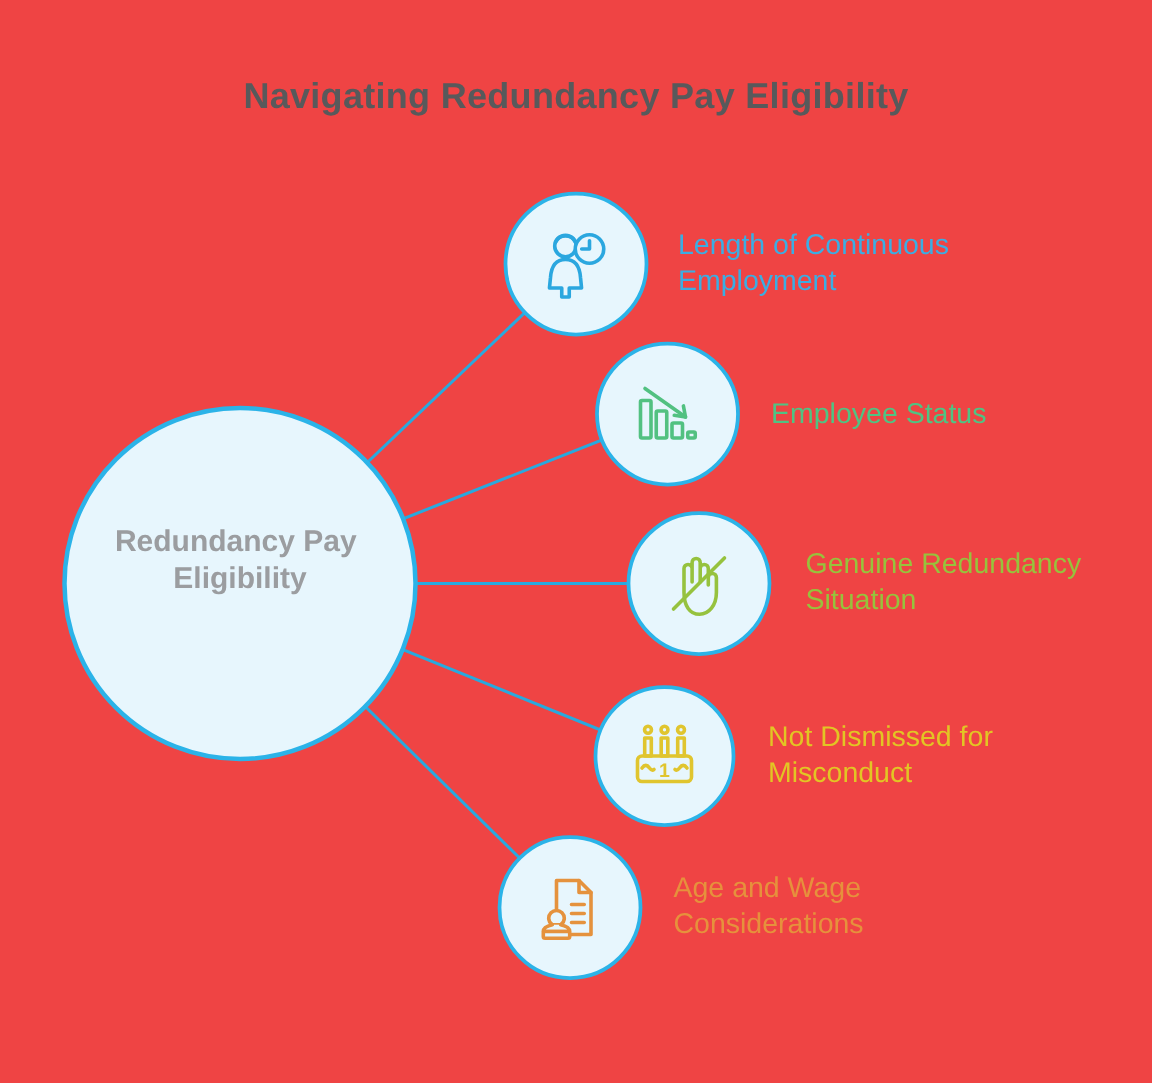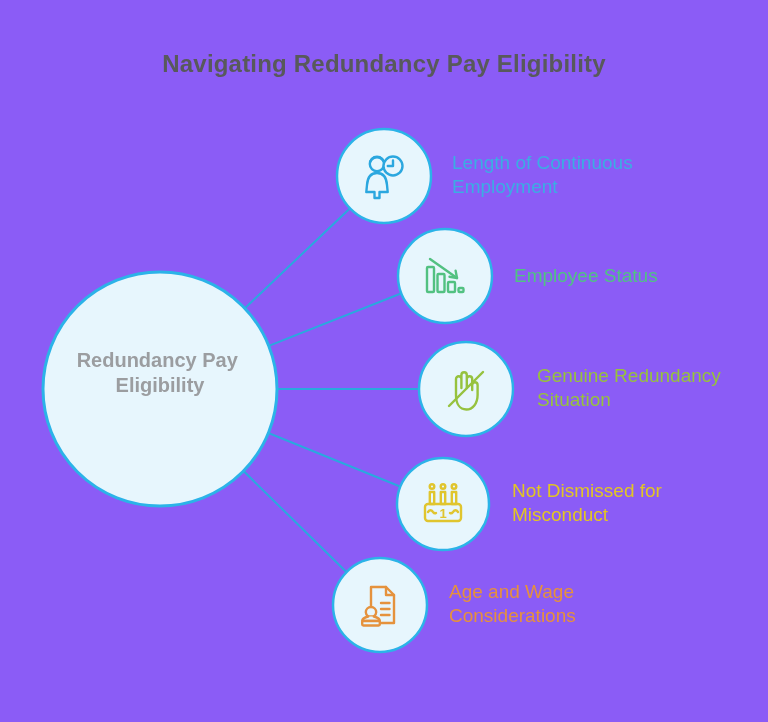--- a/index.html
+++ b/index.html
@@ -1,19 +1,19 @@
 <!DOCTYPE html>
 <html><head>
 <meta charset="utf-8">
 <style>
   html,body{margin:0;padding:0;background:#ffffff;}
   #stage{
     position:relative;
     width:768px;height:722px;
-    background:#8b5cf6;
+    background:#ef4444;
     font-family:"Liberation Sans", sans-serif;
     overflow:hidden;
   }
   svg text{font-family:"Liberation Sans", sans-serif;}
   .title-text{font-size:24px;font-weight:bold;letter-spacing:0.2px;}
   .center-text{font-size:20px;font-weight:bold;}
   .node-label{font-size:19px;font-weight:500;}
   .icon-num{font-size:13px;font-weight:bold;}
 </style>
 </head>

